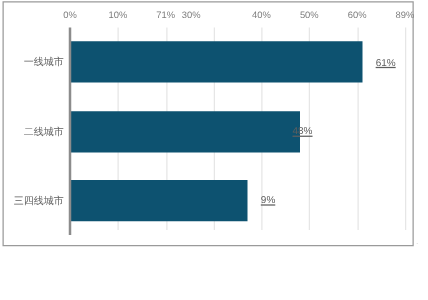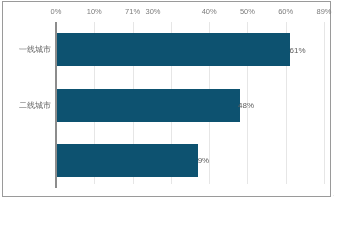--- a/index.html
+++ b/index.html
@@ -106,21 +106,22 @@
     height: 100%;
     background: #0d5270;
   }
   .bar-value {
     position: absolute;
     top: 50%;
     transform: translateY(-50%);
     font-size: 8px;
     color: #5e5e5e;
     white-space: nowrap;
-    padding-left: 0;
+    padding-left: 11px;
+    text-decoration: underline;
   }
   .cat-labels {
     position: absolute;
     left: 0;
     top: 22px;
     width: 342px;
     height: 166px;
   }
   .cat-label-item {
     position: absolute;
@@ -162,31 +163,32 @@
         <div class="gridline" style="left: 229.714px; background: rgb(230, 230, 230);"></div>
         <div class="gridline" style="left: 268px; background: rgb(230, 230, 230);"></div>
       </div>
     <div class="bars">
         <div class="bar-row" style="top: 11.1667px; height: 33px;">
           <div class="bar" style="width: 233.543px; background: rgb(13, 82, 112);"></div>
           <span class="bar-value" style="left: 233.543px; color: rgb(94, 94, 94);">61%</span>
         </div>
         <div class="bar-row" style="top: 66.5px; height: 33px;">
           <div class="bar" style="width: 183.771px; background: rgb(13, 82, 112);"></div>
-          <span class="bar-value" style="left: 182px; color: rgb(94, 94, 94);">48%</span>
+          <span class="bar-value" style="left: 167px; color: rgb(94, 94, 94);">48%</span>
         </div>
         <div class="bar-row" style="top: 121.833px; height: 33px;">
           <div class="bar" style="width: 141.657px; background: rgb(13, 82, 112);"></div>
           <span class="bar-value" style="left: 141.657px; color: rgb(94, 94, 94);">9%</span>
         </div>
       </div>
   </div>
 
   <div class="axis-line"></div>
 
   <div class="cat-labels">
       <div class="cat-label-item" style="top: 66.5px; right: 291px; color: rgb(94, 94, 94);">二线城市</div>
       <div class="cat-label-item" style="top: 11.1667px; right: 291px; color: rgb(94, 94, 94);">一线城市</div>
+      <div class="cat-label-item" style="top: 121.833px; right: 291px; color: rgb(94, 94, 94);">三四线城市</div>
     </div>
 
   <span class="corner-tick">.</span>
 
 </div>
 
 </body></html>

